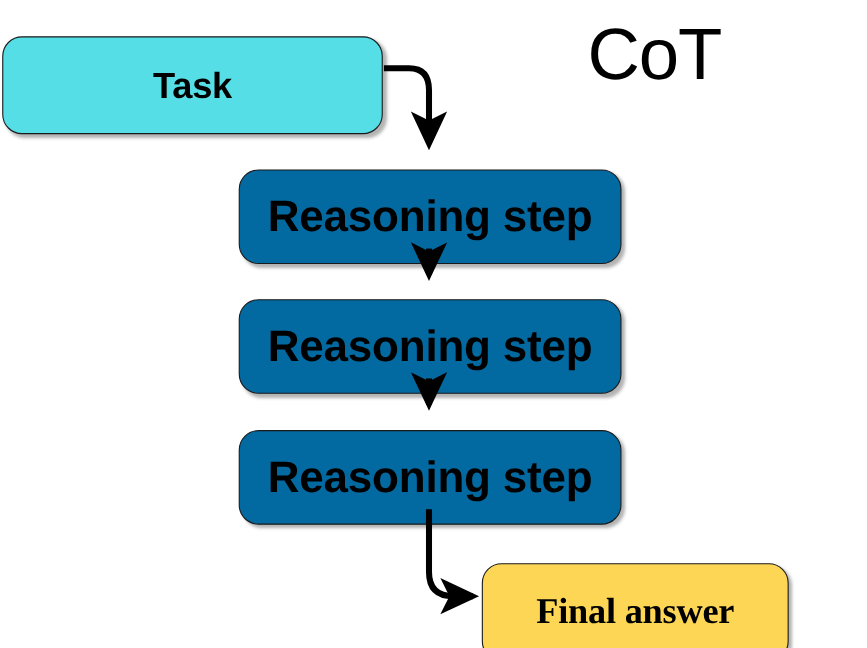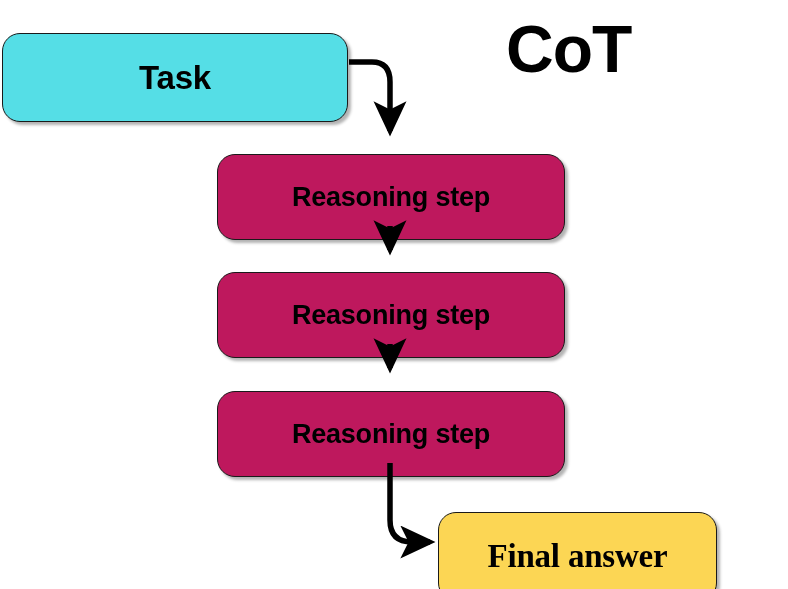--- a/index.html
+++ b/index.html
@@ -37,22 +37,22 @@
     top: 19px;
     width: 346px;
     height: 89px;
     background: #55DEE6;
     font-size: 33px;
   }
   .node-reasoning {
     left: 217px;
     width: 348px;
     height: 86px;
-    background: #be185d;
-    font-size: 27px;
+    background: #0369a1;
+    font-size: 40px;
   }
   #node-reasoning-1 { top: 140px; }
   #node-reasoning-2 { top: 258px; }
   #node-reasoning-3 { top: 377px; }
   #node-final {
     left: 438px;
     top: 498px;
     width: 279px;
     height: 89px;
     background: #FCD654;
@@ -62,24 +62,24 @@
   #arrow-layer {
     position: absolute;
     left: 0;
     top: 0;
     width: 788px;
     height: 589px;
     pointer-events: none;
   }
   #title-cot {
     position: absolute;
-    left: 506px;
+    left: 534px;
     top: 16px;
     font-size: 66px;
-    font-weight: bold;
+    font-weight: normal;
     color: #000000;
     letter-spacing: -1px;
     line-height: 1;
   }
 </style>
 </head>
 <body>
 
 <div id="canvas">
 

